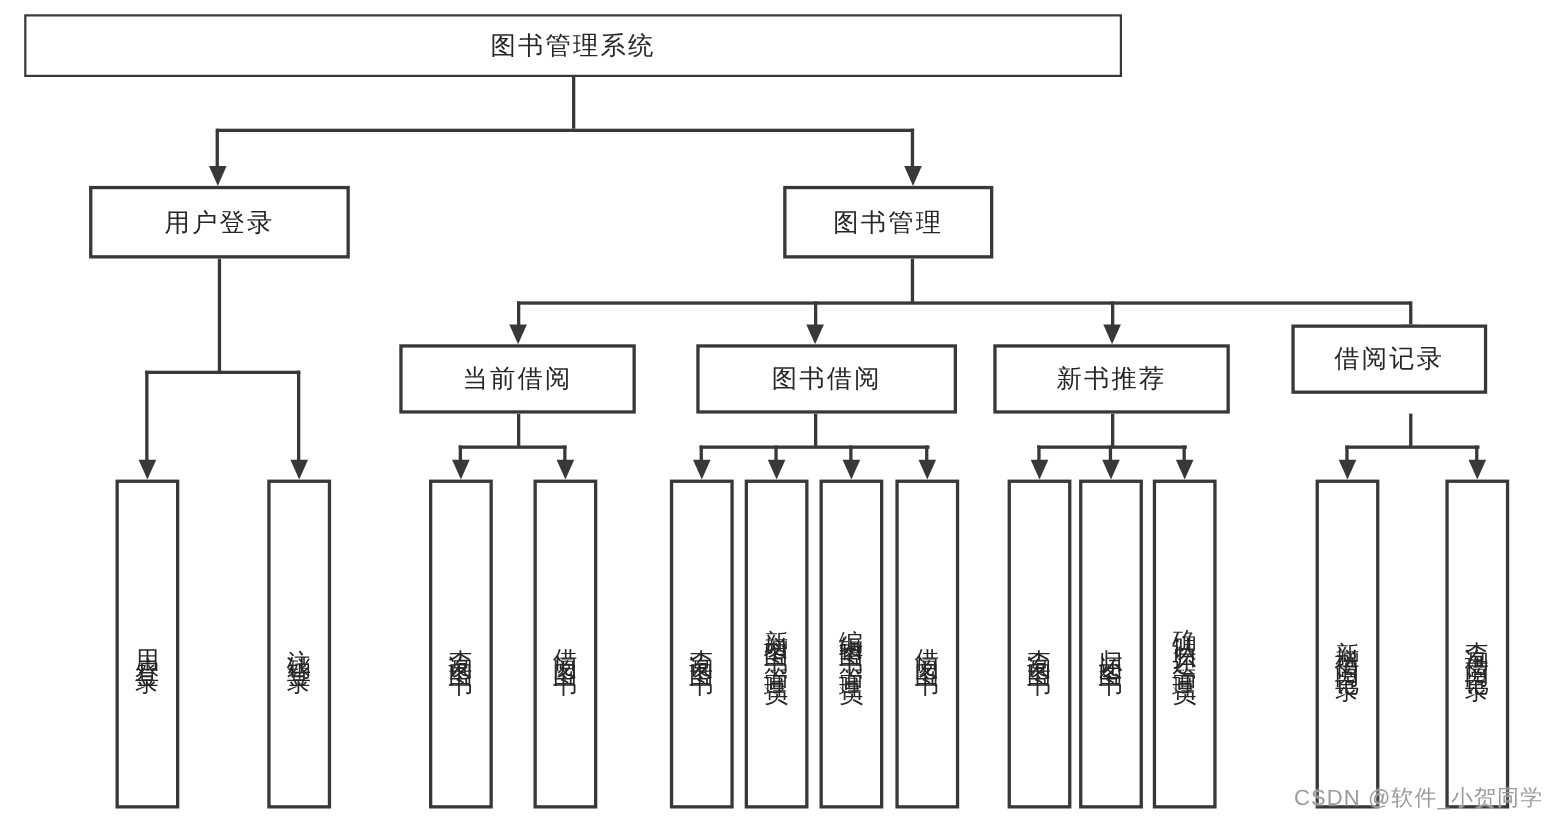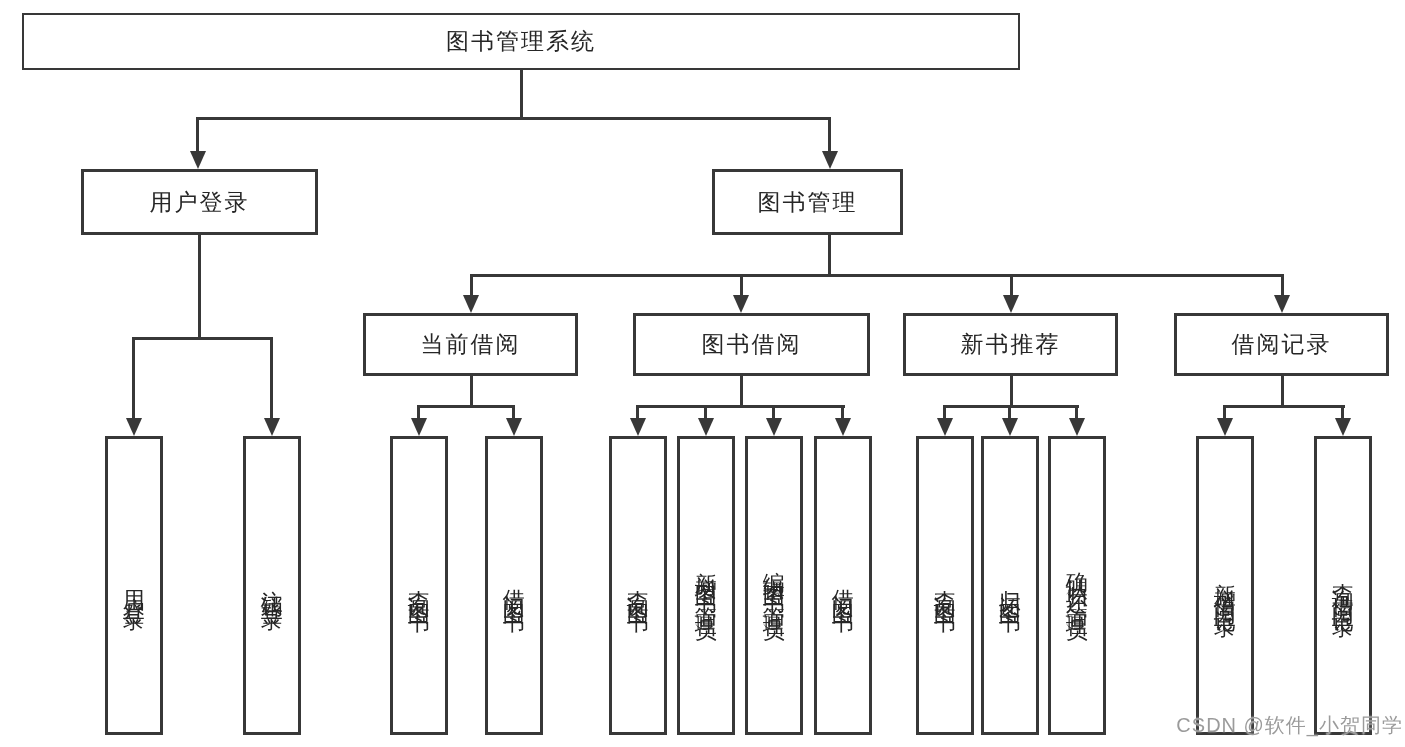--- a/index.html
+++ b/index.html
@@ -70,21 +70,21 @@
   </div>
 
   <div class="bx lvl" style="left:633px;top:313px;width:237px;height:63px">
     <span>图书借阅</span>
   </div>
 
   <div class="bx lvl" style="left:903px;top:313px;width:215px;height:63px">
     <span>新书推荐</span>
   </div>
 
-  <div class="bx lvl" style="left:1174px;top:313px;width:215px;height:63px">
+  <div class="bx lvl" style="left:1174px;top:295px;width:178px;height:63px">
     <span>借阅记录</span>
   </div>
 
   <div class="bx leaf" style="left:105px;top:436px;width:58px;height:299px">
     <span>用户登录</span>
   </div>
   <div class="bx leaf" style="left:243px;top:436px;width:58px;height:299px">
     <span>注销登录</span>
   </div>
 

